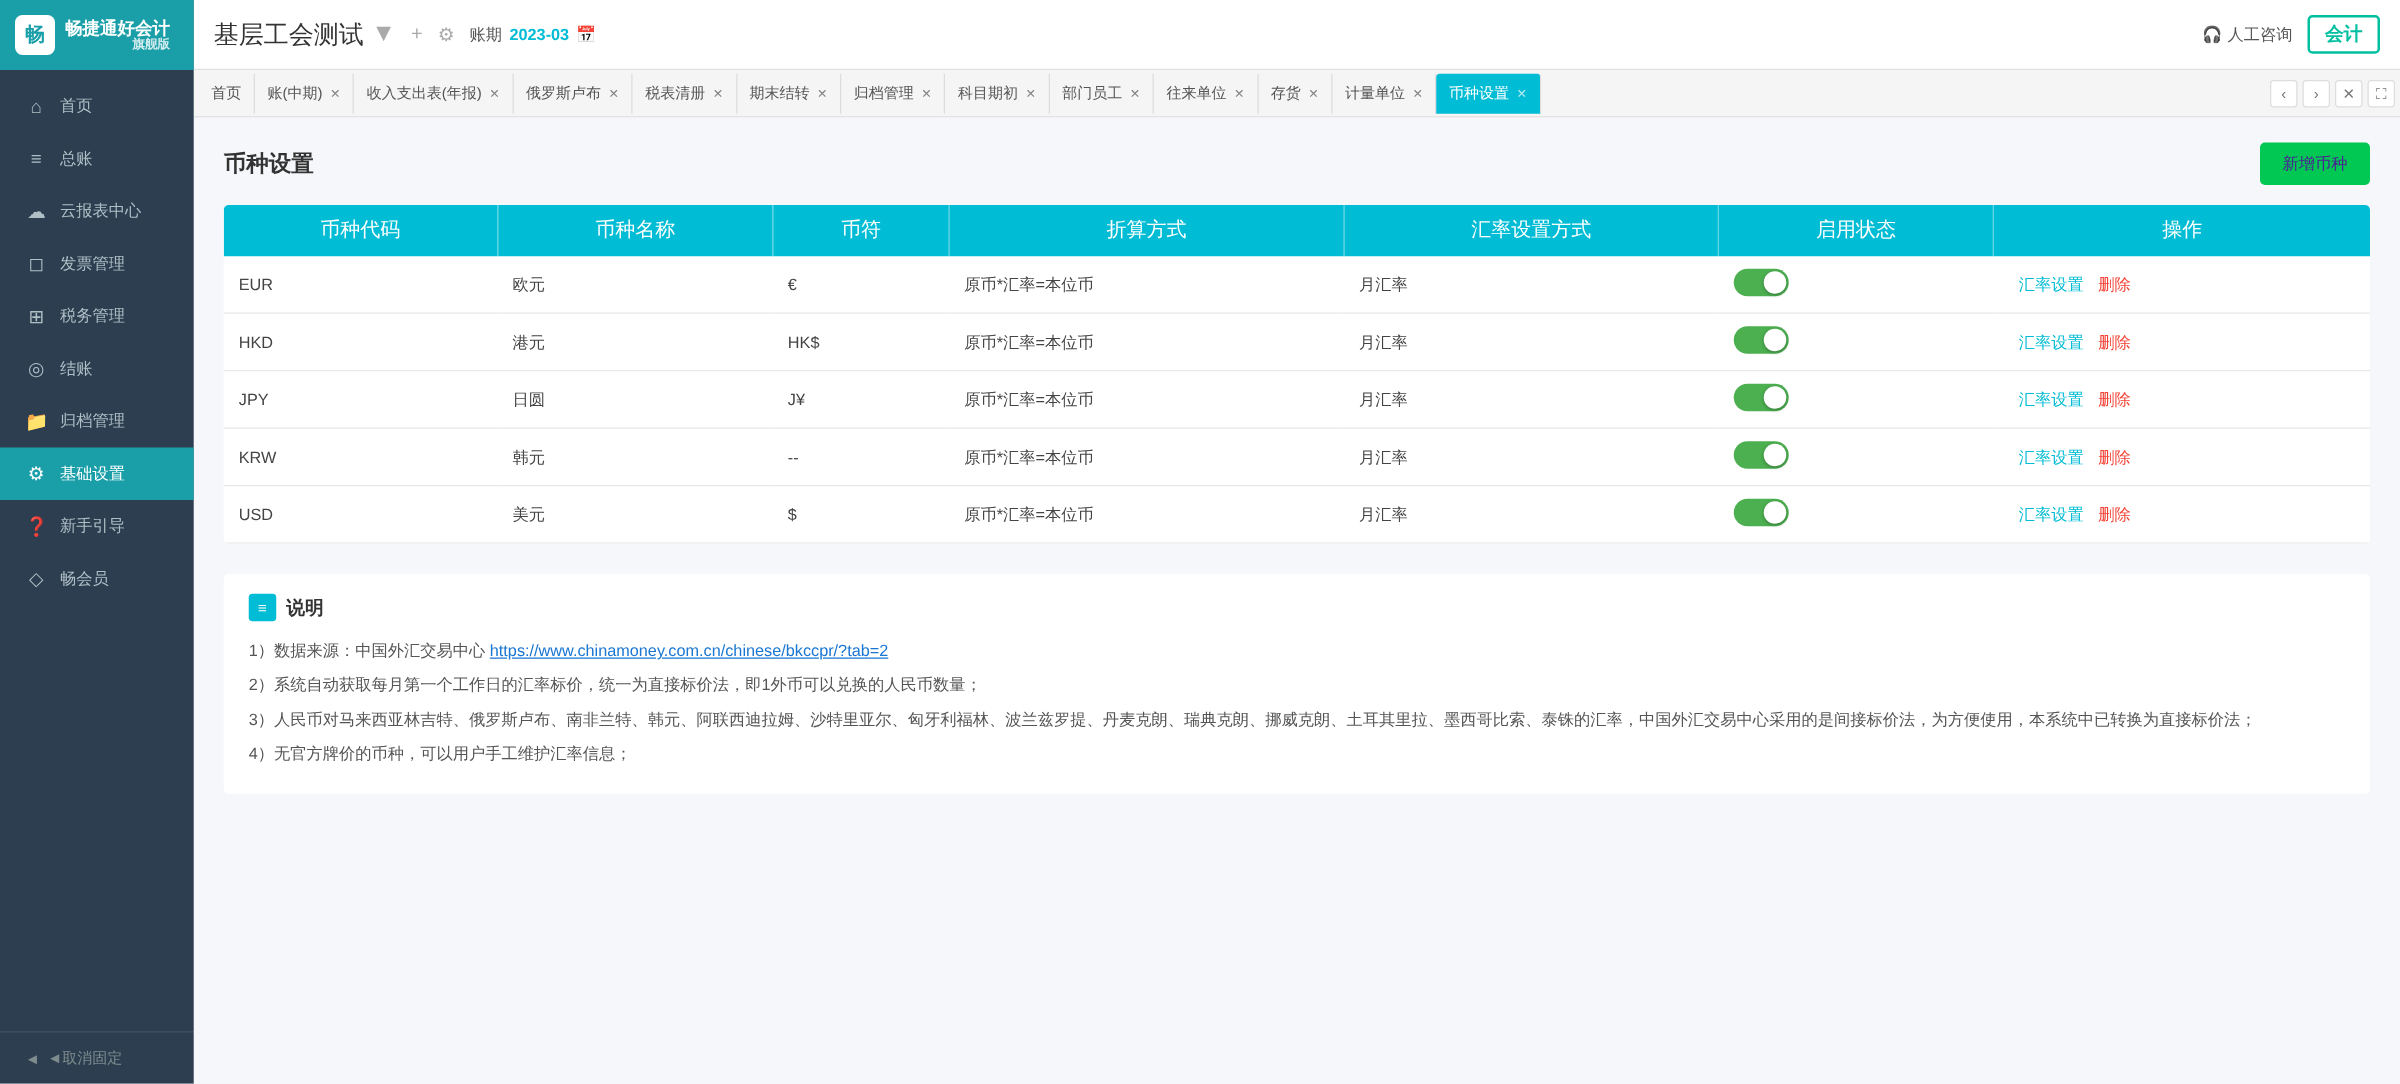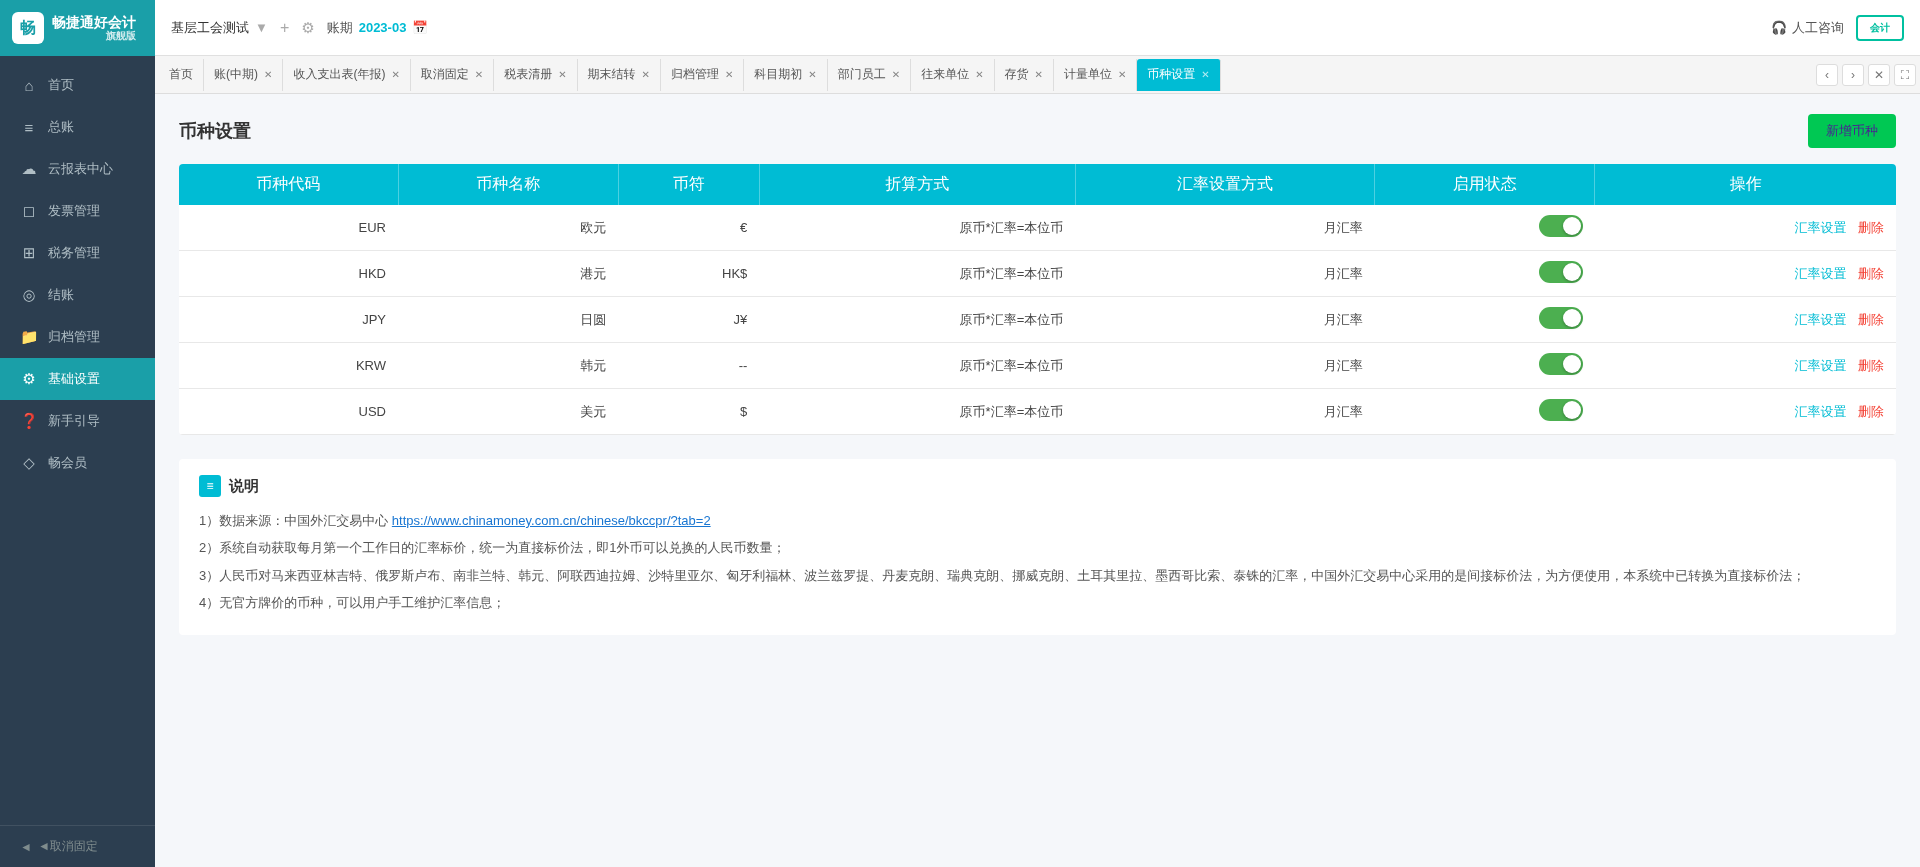--- a/index.html
+++ b/index.html
@@ -75,21 +75,21 @@
       align-items: center;
       padding: 0 16px;
       border-bottom: 1px solid #e0e0e0;
       gap: 12px;
     }
     .topbar-company {
       display: flex;
       align-items: center;
       gap: 6px;
       color: #333;
-      font-size: 13px;
+      font-size: 20px;
       cursor: pointer;
     }
     .topbar-period {
       display: flex;
       align-items: center;
       gap: 6px;
       color: #555;
       font-size: 13px;
     }
     .topbar-right {
@@ -106,21 +106,21 @@
       cursor: pointer;
       font-size: 13px;
     }
     .btn-accounting {
       background: white;
       border: 2px solid #00c0a0;
       color: #00c0a0;
       padding: 4px 12px;
       border-radius: 4px;
       cursor: pointer;
-      font-size: 10px;
+      font-size: 15px;
       font-weight: bold;
     }
 
     
     .tabbar {
       background: #f5f5f5;
       border-bottom: 1px solid #ddd;
       display: flex;
       align-items: center;
       height: 38px;
@@ -214,21 +214,21 @@
       font-weight: normal;
       text-align: center;
       border-right: 1px solid rgba(255,255,255,0.3);
     }
     .data-table thead th:last-child { border-right: none; }
     .data-table tbody tr {
       border-bottom: 1px solid #e8e8e8;
     }
     .data-table tbody td {
       padding: 10px 12px;
-      text-align: right;
+      text-align: left;
       color: #444;
       font-size: 13px;
     }
     .toggle {
       display: inline-flex;
       width: 44px;
       height: 22px;
       background: #4caf50;
       border-radius: 11px;
       position: relative;
@@ -385,21 +385,21 @@
     </div>
     <div class="tab">
       <span>账(中期)</span>
       <span class="tab-close">✕</span>
     </div>
     <div class="tab">
       <span>收入支出表(年报)</span>
       <span class="tab-close">✕</span>
     </div>
     <div class="tab">
-      <span>取消固定</span>
+      <span>俄罗斯卢布</span>
       <span class="tab-close">✕</span>
     </div>
     <div class="tab">
       <span>税表清册</span>
       <span class="tab-close">✕</span>
     </div>
     <div class="tab">
       <span>期末结转</span>
       <span class="tab-close">✕</span>
     </div>

